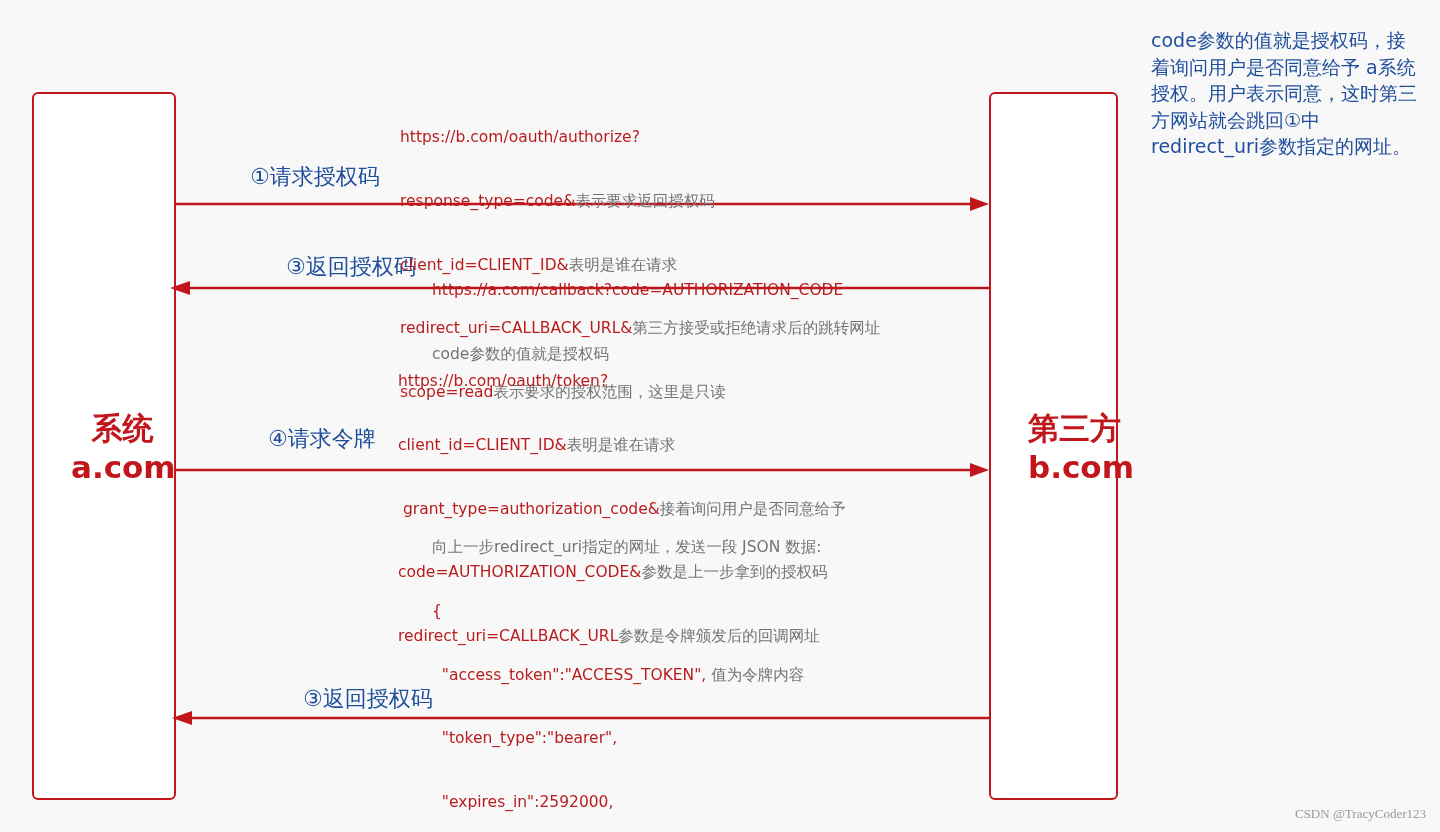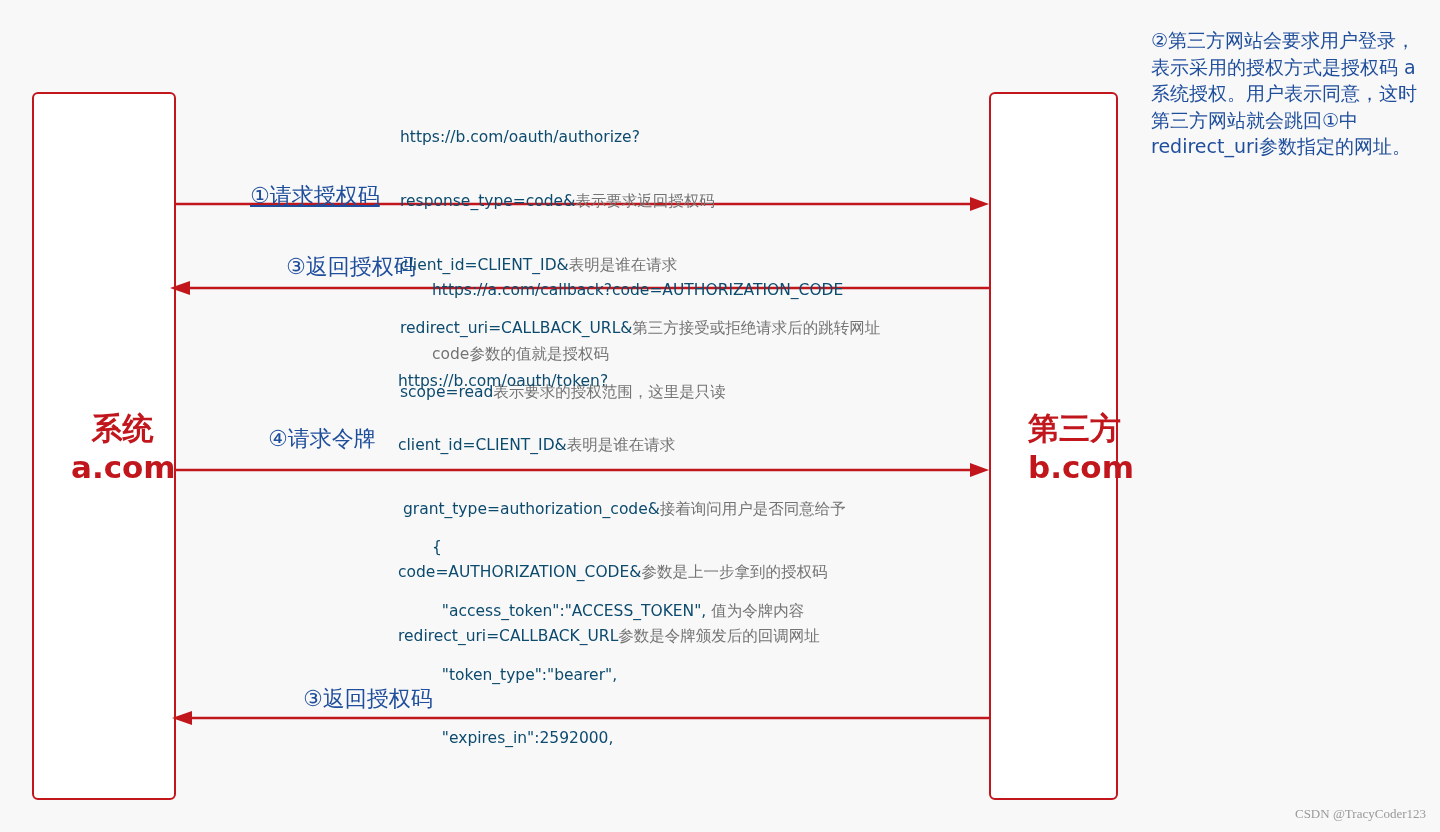--- a/index.html
+++ b/index.html
@@ -50,21 +50,21 @@
       line-height: 26px;
     }
     .note {
       position: absolute;
       font-size: 15.5px;
       line-height: 21.2px;
       white-space: pre;
       color: #1f4e9c;
     }
     .note .line { display: block; }
-    .note .code { color: #0c4a6e; margin-top: 21px; }
+    .note .code { color: #b91c1c; margin-top: 21px; }
     .note .cmt { color: #737373; }
     .side-note {
       position: absolute;
       left: 1151px;
       top: 27px;
       width: 270px;
       color: #1f4e9c;
       font-size: 19px;
       line-height: 26.5px;
     }
@@ -110,21 +110,21 @@
         <line x1="176" y1="470" x2="972" y2="470"></line>
         <polygon points="989,470 970,463 970,477" stroke="none"></polygon>
       </g>
       <g>
         <line x1="989" y1="718" x2="190" y2="718"></line>
         <polygon points="172,718 192,711 192,725" stroke="none"></polygon>
       </g>
     </g>
   </svg>
 
-  <div class="step-label" style="left:250px; top:183px;text-decoration:underline;">①请求授权码</div>
+  <div class="step-label" style="left:250px; top:164px;">①请求授权码</div>
   <div class="step-label" style="left:286px; top:254px;">③返回授权码</div>
   <div class="step-label" style="left:268px; top:426px;">④请求令牌</div>
   <div class="step-label" style="left:303px; top:686px;">③返回授权码</div>
 
   <div class="note" style="left:400px; top:85px;">
     <span class="line"><span class="code">https://b.com/oauth/authorize?</span><span class="cmt"></span></span>
     <span class="line"><span class="code">response_type=code&amp;</span><span class="cmt">表示要求返回授权码</span></span>
     <span class="line"><span class="code">client_id=CLIENT_ID&amp;</span><span class="cmt">表明是谁在请求</span></span>
     <span class="line"><span class="code">redirect_uri=CALLBACK_URL&amp;</span><span class="cmt">第三方接受或拒绝请求后的跳转网址</span></span>
     <span class="line"><span class="code">scope=read</span><span class="cmt">表示要求的授权范围，这里是只读</span></span>
@@ -137,27 +137,28 @@
 
   <div class="note" style="left:398px; top:329px;">
     <span class="line"><span class="code">https://b.com/oauth/token?</span><span class="cmt"></span></span>
     <span class="line"><span class="code">client_id=CLIENT_ID&amp;</span><span class="cmt">表明是谁在请求</span></span>
     <span class="line"><span class="code"> grant_type=authorization_code&amp;</span><span class="cmt">接着询问用户是否同意给予</span></span>
     <span class="line"><span class="code">code=AUTHORIZATION_CODE&amp;</span><span class="cmt">参数是上一步拿到的授权码</span></span>
     <span class="line"><span class="code">redirect_uri=CALLBACK_URL</span><span class="cmt">参数是令牌颁发后的回调网址</span></span>
   </div>
 
   <div class="note" style="left:432px; top:495px;">
+    <span class="line"><span class="code"></span><span class="cmt">向上一步redirect_uri指定的网址，发送一段 JSON 数据:</span></span>
     <span class="line"><span class="code">{</span><span class="cmt"></span></span>
     <span class="line"><span class="code">  "access_token":"ACCESS_TOKEN", </span><span class="cmt">值为令牌内容</span></span>
     <span class="line"><span class="code">  "token_type":"bearer",</span><span class="cmt"></span></span>
     <span class="line"><span class="code">  "expires_in":2592000,</span><span class="cmt"></span></span>
     
     
     
     
     
   </div>
 
-  <div class="side-note">②第三方网站会要求用户登录，表示采用的授权方式是授权码 a系统授权。用户表示同意，这时第三方网站就会跳回①中redirect_uri参数指定的网址。</div>
+  <div class="side-note">code参数的值就是授权码，接着询问用户是否同意给予 a系统授权。用户表示同意，这时第三方网站就会跳回①中redirect_uri参数指定的网址。</div>
 
   <div class="watermark">CSDN @TracyCoder123</div>
 </div>
 
 </body></html>

